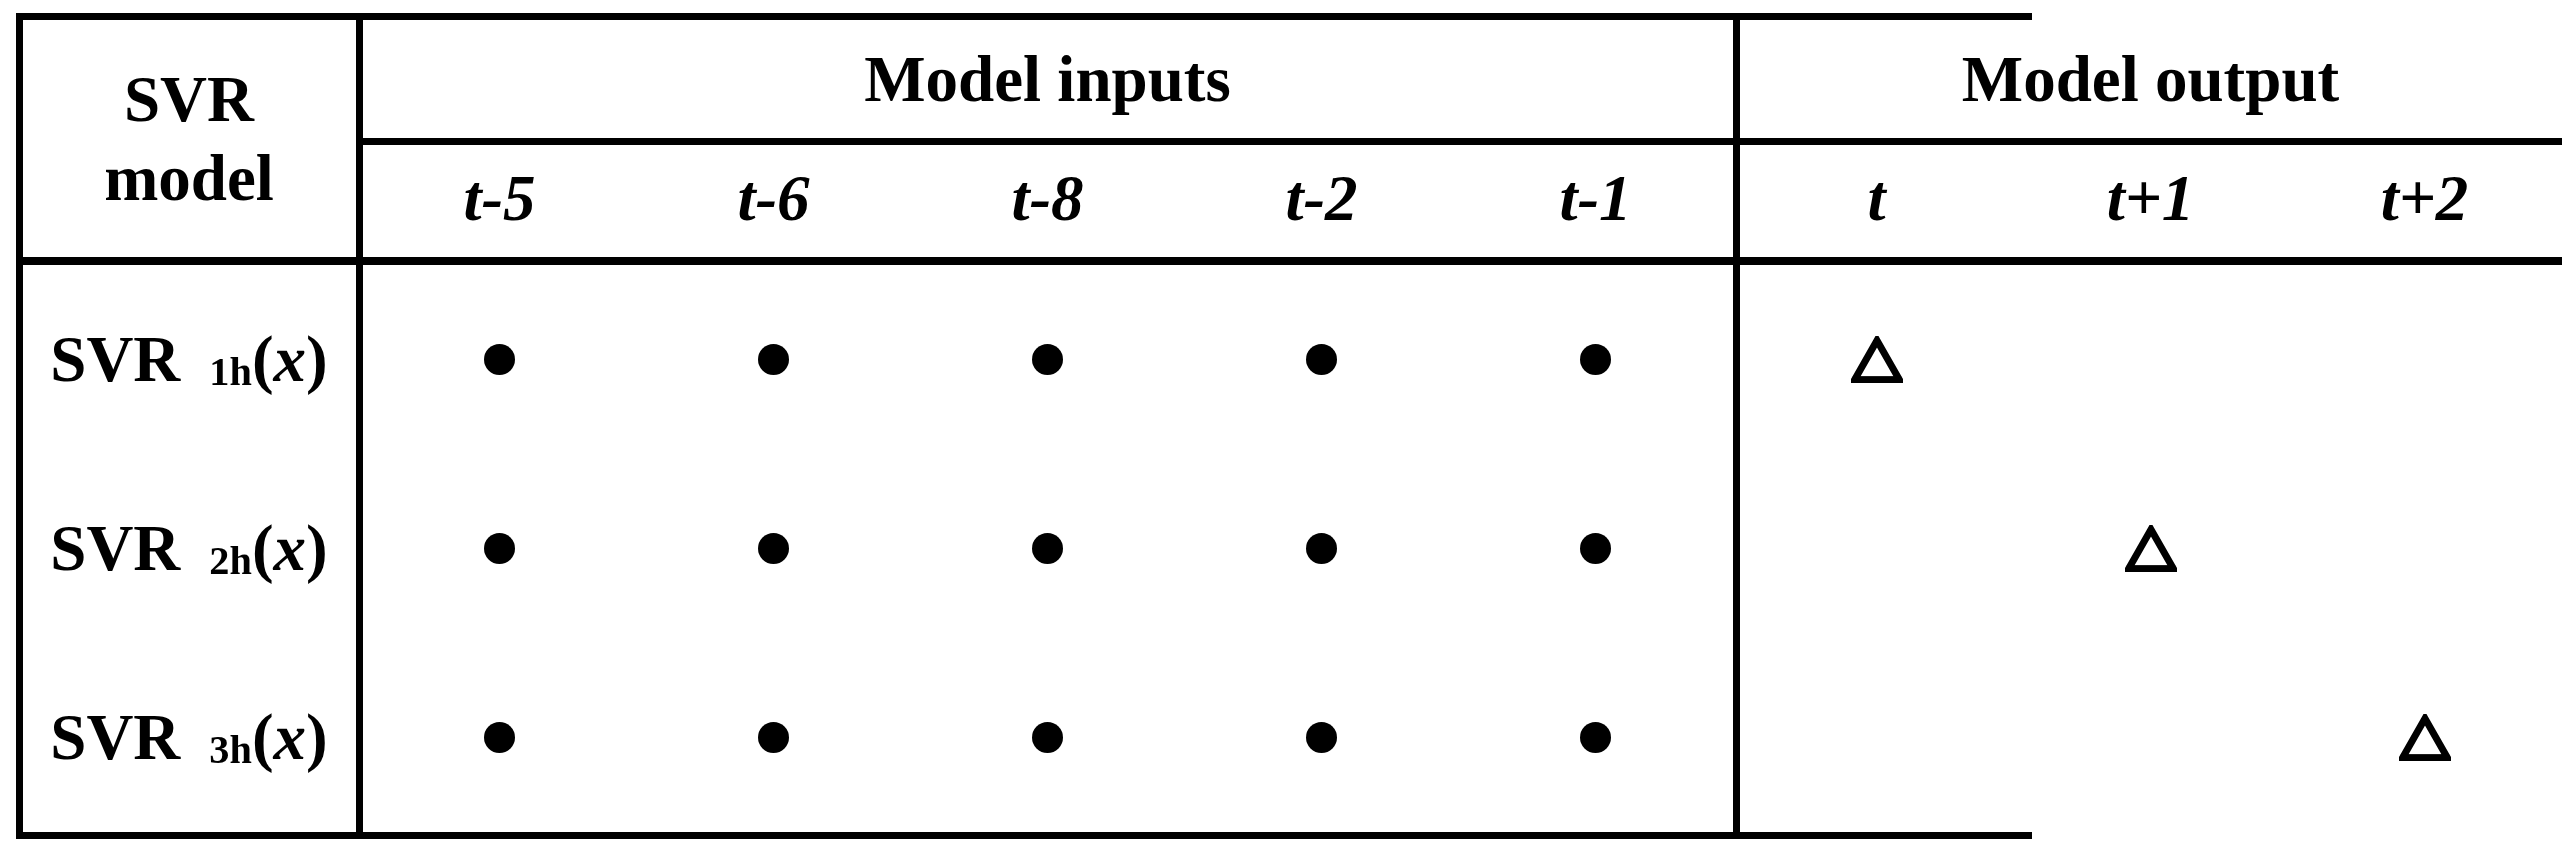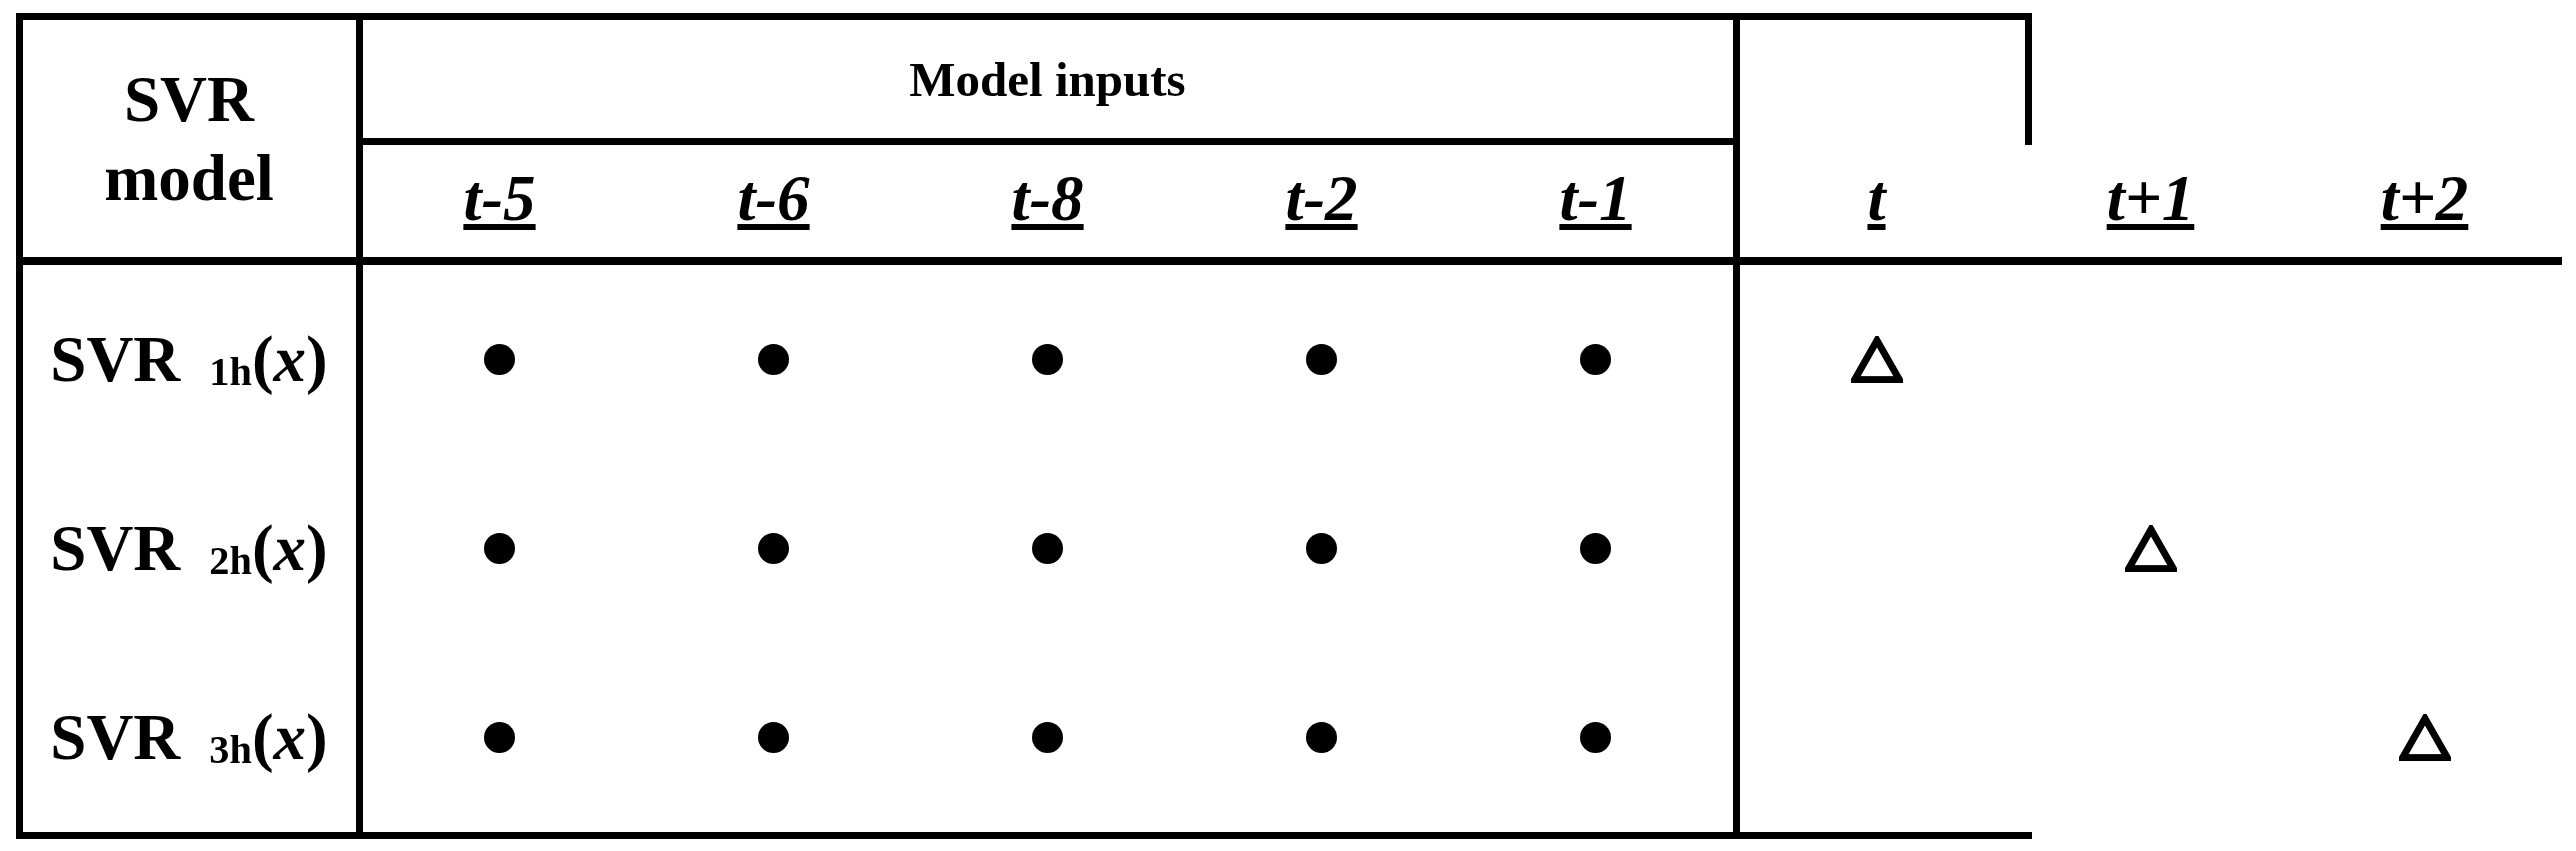--- a/index.html
+++ b/index.html
@@ -34,32 +34,31 @@
     grid-area: 1 / 1 / 3 / 2;
     border-right: 7.4px solid #000;
     border-bottom: 8.9px solid #000;
     flex-direction: column;
     font-weight: bold;
     font-size: 65px;
     line-height: 1.22;
   }
   .group {
     font-weight: bold;
-    font-size: 49px;
+    font-size: 65px;
     border-bottom: 7.4px solid #000;
   }
   .g-inputs { grid-area: 1 / 2 / 2 / 7; border-right: 7.4px solid #000; }
   .g-output { grid-area: 1 / 7 / 2 / 10; }
   .subhead {
     font-weight: bold;
     font-style: italic;
     font-size: 65px;
     border-bottom: 8.9px solid #000;
     padding-bottom: 5.9px;
-    text-decoration: underline;
   }
   
   .vdiv { border-right: 7.4px solid #000; }
   
   .rowlabel {
     font-weight: bold;
     font-size: 65px;
     white-space: nowrap;
   }
   .rowlabel .sub {
@@ -78,20 +77,21 @@
 </style>
 </head>
 <body>
 
 <div class="frame">
   <div class="cell corner">
     <div>SVR</div>
     <div>model</div>
   </div>
   <div class="cell group g-inputs">Model inputs</div>
+  <div class="cell group g-output">Model output</div>
 <div class="cell subhead" style="grid-area: 2 / 2 / 3 / 3;">t-5</div>
     <div class="cell subhead" style="grid-area: 2 / 3 / 3 / 4;">t-6</div>
     <div class="cell subhead" style="grid-area: 2 / 4 / 3 / 5;">t-8</div>
     <div class="cell subhead" style="grid-area: 2 / 5 / 3 / 6;">t-2</div>
     <div class="cell subhead vdiv" style="grid-area: 2 / 6 / 3 / 7;">t-1</div>
     <div class="cell subhead" style="grid-area: 2 / 7 / 3 / 8;">t</div>
     <div class="cell subhead" style="grid-area: 2 / 8 / 3 / 9;">t+1</div>
     <div class="cell subhead" style="grid-area: 2 / 9 / 3 / 10;">t+2</div>
     <div class="cell rowlabel vdiv" style="grid-area: 3 / 1 / 4 / 2;">
       <span>SVR</span>

